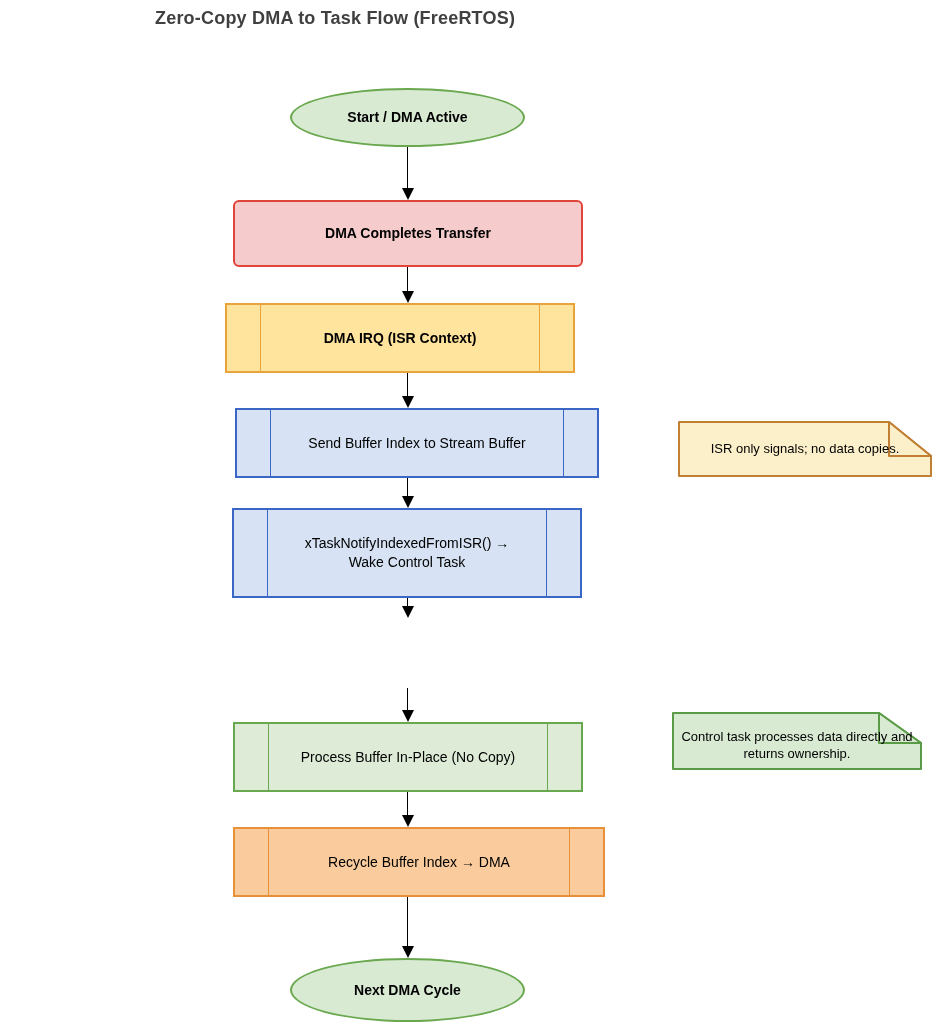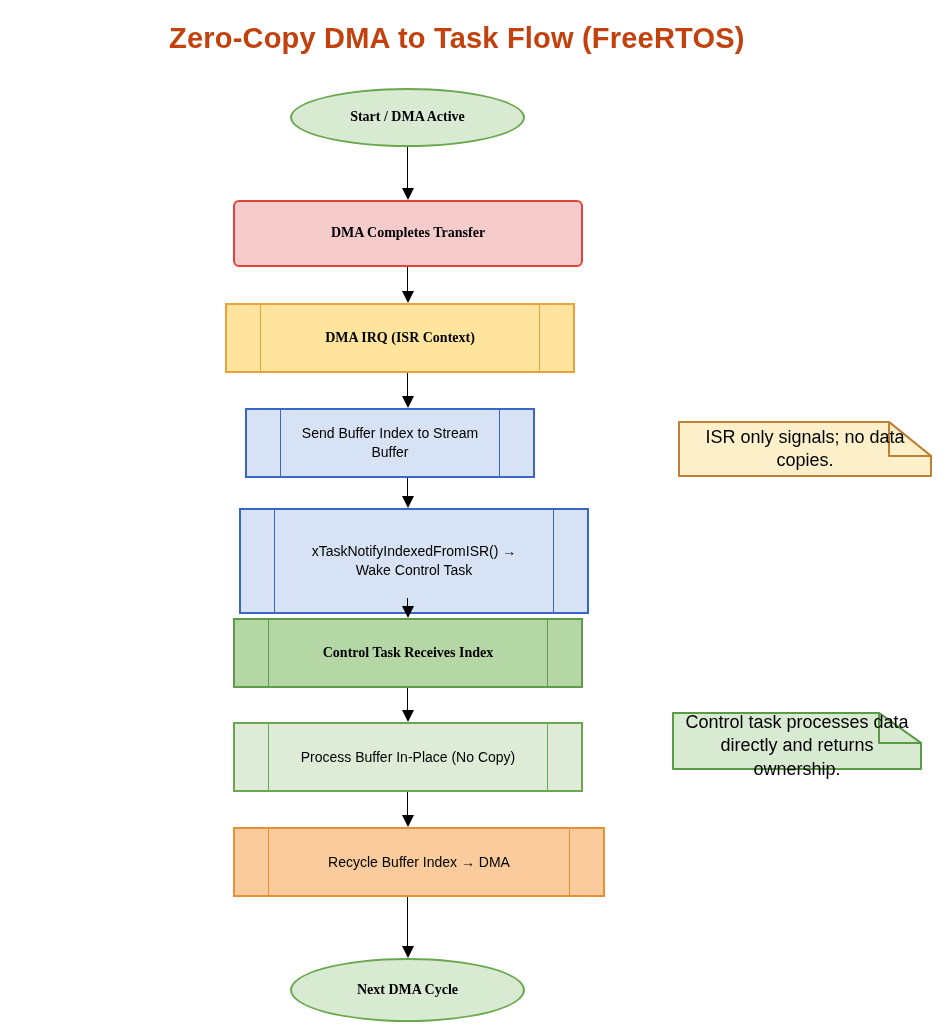--- a/index.html
+++ b/index.html
@@ -1,33 +1,33 @@
 <!DOCTYPE html>
 <html style="--start_fill: #d9ead3; --start_stroke: #6aa84f; --red_fill: #f5cccb; --red_stroke: #e0453c; --yellow_fill: #ffe49e; --yellow_stroke: #e8a33d; --blue_fill: #d7e3f4; --blue_stroke: #3a66c6; --green_fill: #b5d7a6; --green_stroke: #5f9c4a; --lightgreen_fill: #deecd7; --lightgreen_stroke: #6aa84f; --orange_fill: #f9cb9d; --orange_stroke: #e69138; --note_yellow_fill: #fcf0cb; --note_yellow_stroke: #c07f33; --note_green_fill: #d9ead3; --note_green_stroke: #5a9c46; --arrow: #000000;"><head>
 <meta charset="utf-8">
 <style>
   html,body { margin:0; padding:0; background:#ffffff; }
   .canvas {
     position:relative; width:945px; height:1026px; overflow:hidden;
     font-family:"Liberation Sans", sans-serif; background:#ffffff;
   }
   .title {
-    position:absolute; left:155px; top:8px; margin:14px;
-    font-size:29px; font-weight:bold; color:#c2410c; white-space:nowrap;
+    position:absolute; left:155px; top:8px; margin:0;
+    font-size:18px; font-weight:bold; color:#404040; white-space:nowrap;
     letter-spacing:0.2px;
   }
   .node {
     position:absolute; display:flex; align-items:center; justify-content:center;
     box-sizing:border-box; text-align:center;
   }
   .lbl {
     color:#000; font-size:14px; line-height:1.35; white-space:pre-line;
     padding:0 40px; pointer-events:none;
   }
-  .bold { font-weight:bold;font-family:Liberation Serif, serif; }
+  .bold { font-weight:bold; }
   .ellipse { border-radius:50%; border:2px solid currentColor; }
   .rounded { border-radius:6px; border:2px solid currentColor; }
   .process { border:2px solid currentColor; }
   .bar { position:absolute; top:0; bottom:0; width:0; border-left:1.5px solid currentColor; }
   .bar-l { left:33px; } .bar-r { right:33px; }
 
   .c-greenlight  { color:var(--start_stroke);      background:var(--start_fill); }
   .c-red         { color:var(--red_stroke);        background:var(--red_fill); }
   .c-yellow      { color:var(--yellow_stroke);     background:var(--yellow_fill); }
   .c-blue        { color:var(--blue_stroke);       background:var(--blue_fill); }
@@ -44,21 +44,21 @@
     width:0; height:0; flex:0 0 auto;
     border-left:6px solid transparent; border-right:6px solid transparent;
     border-top:12px solid var(--arrow);
   }
 
   .note { position:absolute; }
   .note svg { position:absolute; left:0; top:0; }
   .note .note-text {
     position:absolute; left:0; right:0; top:0; bottom:0;
     display:flex; align-items:center; justify-content:center;
-    font-size:18px; color:#000; text-align:center; line-height:1.3;
+    font-size:13px; color:#000; text-align:center; line-height:1.3;
     padding:2px 4px; box-sizing:border-box;
   }
   .np { stroke-width:2; stroke-linejoin:round; }
   .np-yellow { fill:var(--note_yellow_fill); stroke:var(--note_yellow_stroke); }
   .np-green  { fill:var(--note_green_fill);  stroke:var(--note_green_stroke); }
 </style>
 </head>
 <body>
 
 <div class="canvas">
@@ -87,48 +87,43 @@
     <div class="bar bar-l"></div>
     <div class="bar bar-r"></div>
     <span class="lbl bold">DMA IRQ (ISR Context)</span>
   </div>
 
   <div class="arrow" style="top:373px;height:35px">
     <div class="shaft"></div>
     <div class="head"></div>
   </div>
 
-  <div class="node process c-blue" style="left:245px;top:408px;width:290px;height:70px">
+  <div class="node process c-blue" style="left:235px;top:408px;width:364px;height:70px">
     <div class="bar bar-l"></div>
     <div class="bar bar-r"></div>
     <span class="lbl">Send Buffer Index to Stream Buffer</span>
   </div>
 
   <div class="arrow" style="top:478px;height:30px">
     <div class="shaft"></div>
     <div class="head"></div>
   </div>
 
-  <div class="node process c-blue" style="left:239px;top:508px;width:350px;height:106px">
+  <div class="node process c-blue" style="left:232px;top:508px;width:350px;height:90px">
     <div class="bar bar-l"></div>
     <div class="bar bar-r"></div>
     <span class="lbl">xTaskNotifyIndexedFromISR() →
 Wake Control Task</span>
   </div>
 
   <div class="arrow" style="top:598px;height:20px">
     <div class="shaft"></div>
     <div class="head"></div>
   </div>
 
-  <div class="node process c-green" style="left:233px;top:618px;width:350px;height:70px">
-    <div class="bar bar-l"></div>
-    <div class="bar bar-r"></div>
-    <span class="lbl bold">Control Task Receives Index</span>
-  </div>
 
   <div class="arrow" style="top:688px;height:34px">
     <div class="shaft"></div>
     <div class="head"></div>
   </div>
 
   <div class="node process c-palegreen" style="left:233px;top:722px;width:350px;height:70px">
     <div class="bar bar-l"></div>
     <div class="bar bar-r"></div>
     <span class="lbl">Process Buffer In-Place (No Copy)</span>

